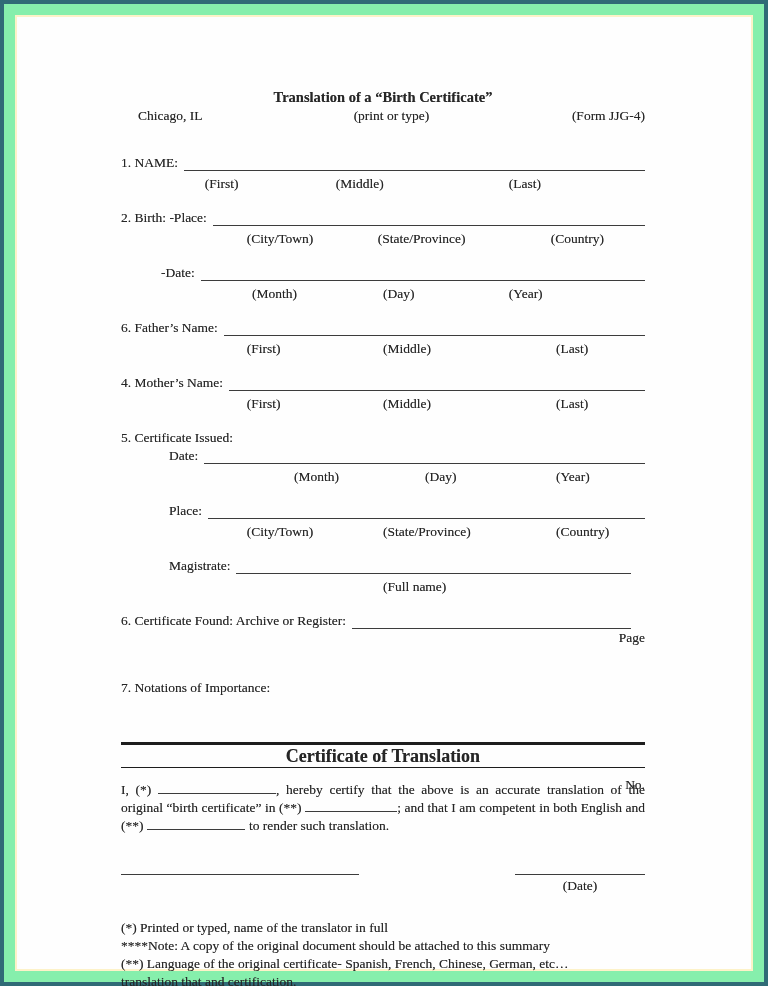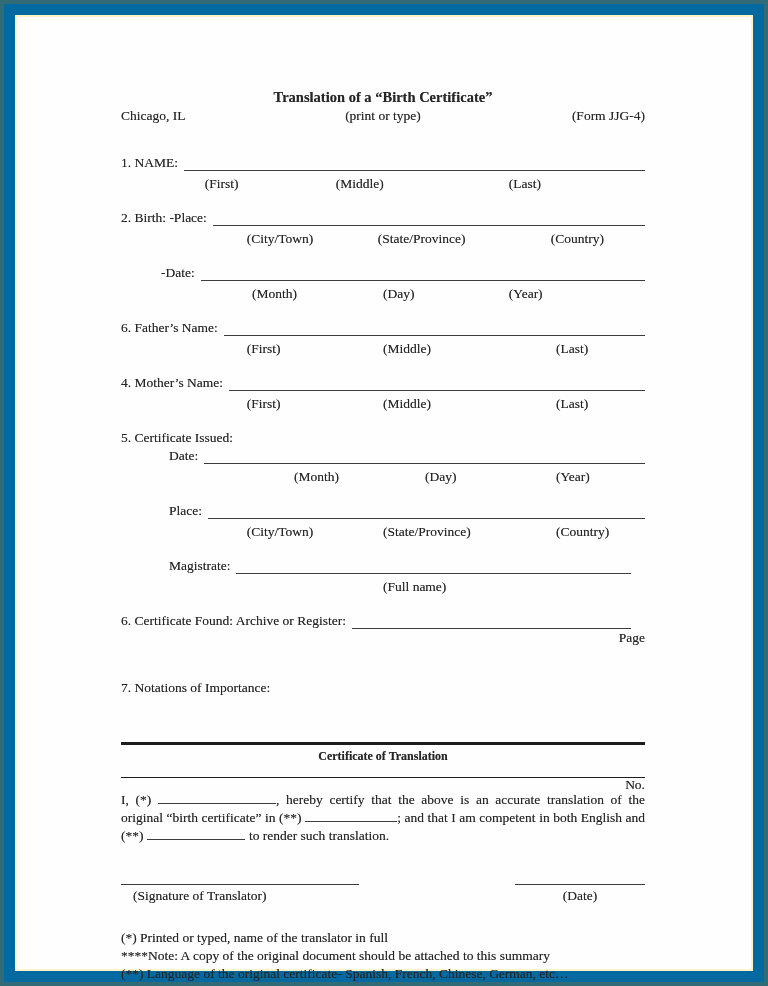--- a/index.html
+++ b/index.html
@@ -1,30 +1,30 @@
 <!DOCTYPE html>
 <html><head>
 <meta charset="utf-8">
 <style>
   * { margin:0; padding:0; box-sizing:border-box; }
   html,body { width:768px; height:986px; }
   body { font-family:"Liberation Serif", serif; }
 
   .border-teal   { width:768px; height:986px; background:#306b76; padding:4px; }
-  .border-orange { width:100%; height:100%; background:#0369a1; padding:11px; }
+  .border-orange { width:100%; height:100%; background:#86efac; padding:11px; }
   .border-cream  { width:100%; height:100%; background:#fdf2c8; padding:2px; }
   .page {
     width:100%; height:100%; background:#fefefe;
     padding:72px 106px 0 104px;
     color:#262626; font-size:13.5px; line-height:17px;
     text-shadow:0 0 .6px rgba(50,50,50,.55);
   }
 
   .title { text-align:center; font-weight:bold; font-size:14.5px; }
-  .header-row { position:relative; height:17px; margin-top:1px; }
+  .header-row { position:relative; height:17px; margin-top:1px;margin-left:17px; }
   .header-row .h-left  { position:absolute; left:0; }
   .header-row .h-center{ position:absolute; left:0; right:0; text-align:center; }
   .header-row .h-right { position:absolute; right:0; }
 
   .gap-after-header { height:29px; }
 
   .grp { margin-bottom:16px; }
   .frow { display:flex; align-items:flex-end; height:18px; }
   .flabel { white-space:nowrap; }
   .fline { flex:1 1 auto; border-bottom:1.5px solid #3c3c3c; margin-left:6px; height:15px; }
@@ -37,21 +37,21 @@
 
   .pageno-row { display:flex; align-items:flex-end; height:18px;flex-direction:column; }
   .pageno-row .lbl-page { margin-left:127px; }
   .pageno-row .line-page { flex:0 0 130px; border-bottom:1.5px solid #3c3c3c; margin:0 8px 0 8px; height:15px; }
   .pageno-row .lbl-no { margin-left:6px; }
 
   .sec7 { margin-top:31px; }
 
   .cot-rule { margin-top:46px; height:3px; background:#1d1d1d; }
   .cot-head { margin-top:3px; border-bottom:1.7px solid #1d1d1d; text-align:center;
-              font-weight:bold; font-size:12px; padding-bottom:12px; }
+              font-weight:bold; font-size:18px; padding-bottom:2px; }
 
   .statement { margin-top:13px; text-align:justify; line-height:18px; }
   .blank { display:inline-block; border-bottom:1.3px solid #3c3c3c; height:12px; vertical-align:baseline; }
   .blank-1 { width:118px; } .blank-2 { width:92px; } .blank-3 { width:98px; margin-right:4px; }
 
   .sig-row { margin-top:26px; display:flex; justify-content:space-between; }
   .sig-left  { width:238px; }
   .sig-right { width:130px; }
   .sig-line { border-bottom:1.5px solid #3c3c3c; height:14px; }
   .sig-cap-left  { padding-left:12px; margin-top:2px; }
@@ -196,21 +196,20 @@
   <div class="statement">
     <span>I, (*)</span>
     <span class="blank blank-1"></span><span>, hereby certify that the above is an accurate translation of the original “birth certificate” in (**)</span>
     <span class="blank blank-2"></span><span>; and that I am competent in both English and (**)</span>
     <span class="blank blank-3"></span><span>to render such translation.</span>
   </div>
 
   <div class="sig-row">
     <div class="sig-left">
       <div class="sig-line"></div>
-      <div class="sig-cap-left">(Signature of Translator)</div>
     </div>
     <div class="sig-right">
       <div class="sig-line"></div>
       <div class="sig-cap-right">(Date)</div>
     </div>
   </div>
 
   <div class="footnotes">
     <div>(*) Printed or typed, name of the translator in full</div>
     <div>****Note: A copy of the original document should be attached to this summary</div>

